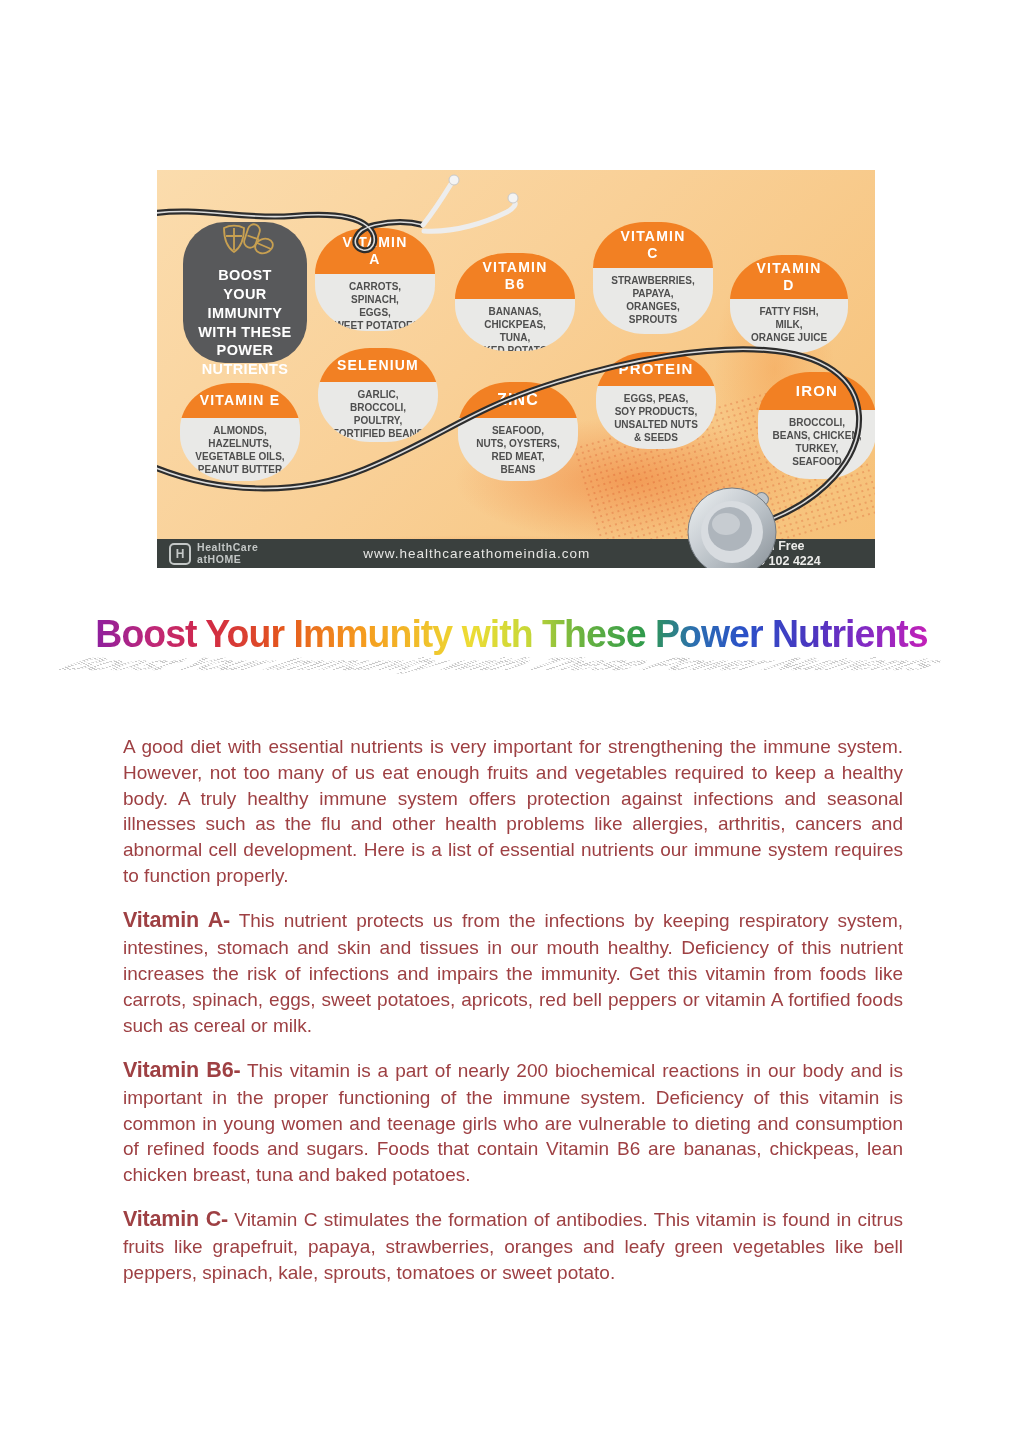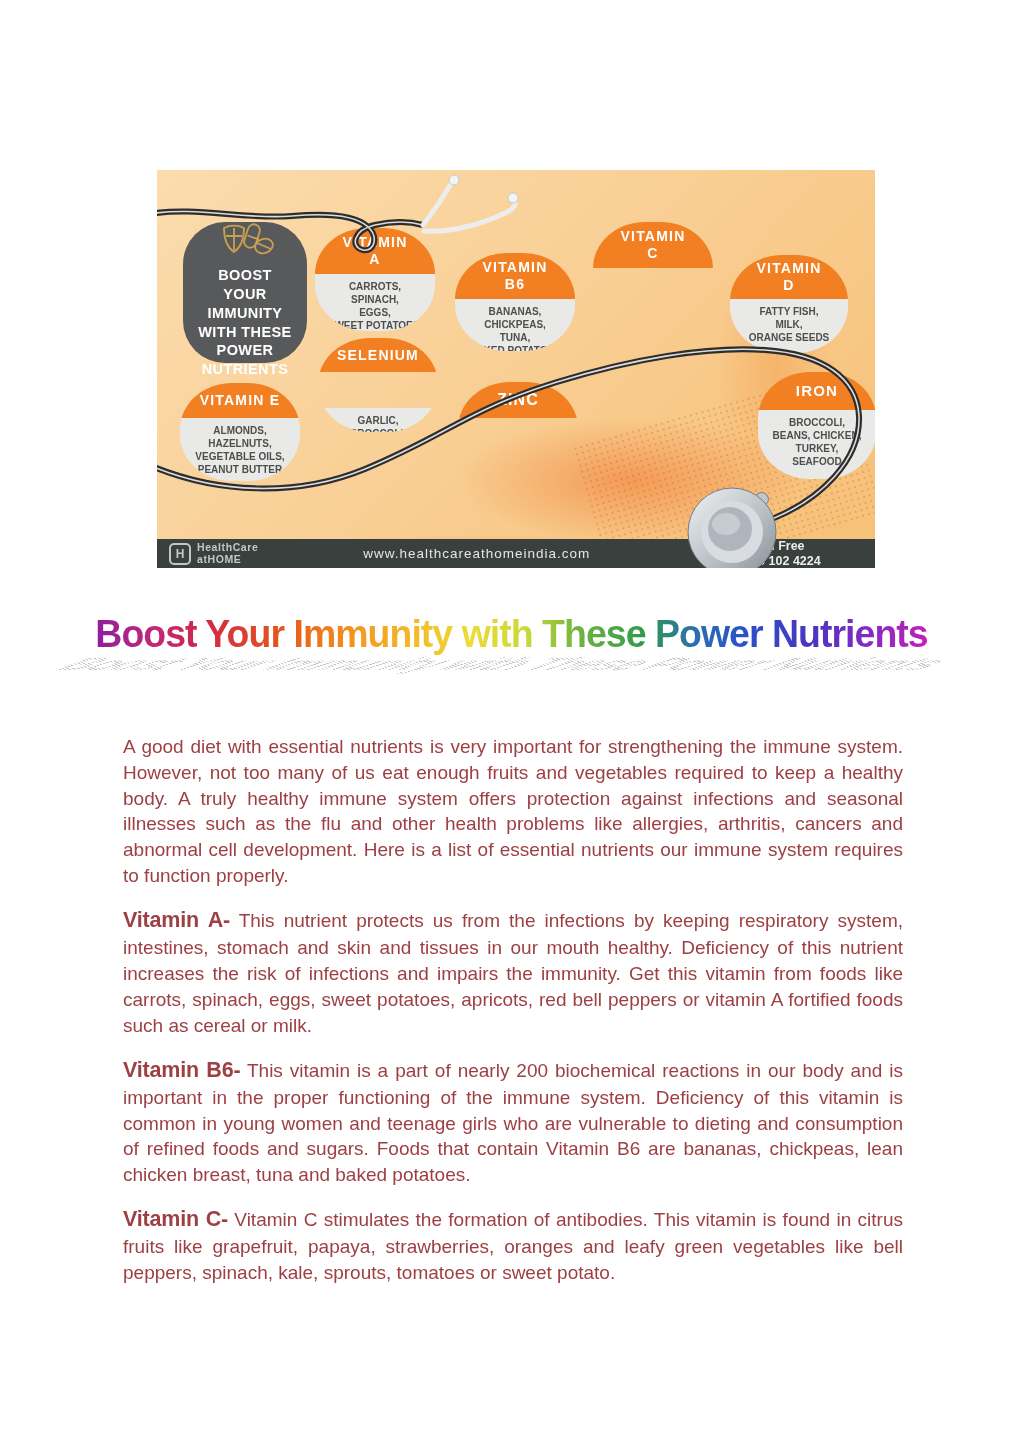--- a/index.html
+++ b/index.html
@@ -25,21 +25,21 @@
   .cap-head{background:#F28023;color:#ffffff;font-weight:700;font-size:14px;letter-spacing:1.2px;
     text-align:center;white-space:pre-line;line-height:1.18;display:flex;align-items:center;justify-content:center;
     flex:0 0 auto;}
   .cap-body{background:#E9E9E7;color:#4E4E4E;font-weight:700;font-size:10px;line-height:1.3;
     text-align:center;white-space:pre-line;flex:1 1 auto;padding:6px 8px 8px;box-sizing:border-box;}
   .c1{left:158px;top:58px;width:120px;height:103px;} .c1 .cap-head{height:46px;}
   .c2{left:298px;top:83px;width:120px;height:98px;}  .c2 .cap-head{height:46px;}
   .c3{left:436px;top:52px;width:120px;height:112px;} .c3 .cap-head{height:46px;}
   .c4{left:573px;top:85px;width:118px;height:98px;}  .c4 .cap-head{height:44px;}
   .c5{left:23px;top:213px;width:120px;height:98px;}  .c5 .cap-head{height:35px;}
-  .c6{left:161px;top:168px;width:120px;height:94px;gap:36px;} .c6 .cap-head{height:34px;}
+  .c6{left:161px;top:178px;width:120px;height:94px;} .c6 .cap-head{height:34px;}
   .c7{left:301px;top:212px;width:120px;height:99px;} .c7 .cap-head{height:36px;font-size:16px;}
   .c8{left:439px;top:182px;width:120px;height:97px;} .c8 .cap-head{height:34px;font-size:15px;}
   .c9{left:601px;top:202px;width:118px;height:107px;}.c9 .cap-head{height:38px;font-size:15px;}
 
   .bar{position:absolute;left:0;bottom:0;width:100%;height:29px;background:#3A403E;z-index:4;
     display:flex;align-items:center;box-sizing:border-box;padding:0 12px;}
   .brand{display:flex;align-items:center;gap:6px;color:#C3C7C6;}
   .logo-h{width:18px;height:18px;border:2px solid #C3C7C6;border-radius:5px;display:flex;
     align-items:center;justify-content:center;font-size:12px;font-weight:700;}
   .brand-text{font-size:10.5px;font-weight:700;line-height:1.05;letter-spacing:.6px;}
@@ -103,44 +103,59 @@
       <div class="cap-head">VITAMIN
 B6</div>
       <div class="cap-body">BANANAS,
 CHICKPEAS,
 TUNA,
 BAKED POTATOES</div>
     </div>
     <div class="capsule c3">
       <div class="cap-head">VITAMIN
 C</div>
+      <div class="cap-body">STRAWBERRIES,
+PAPAYA,
+ORANGES,
+SPROUTS</div>
     </div>
     <div class="capsule c4">
       <div class="cap-head">VITAMIN
 D</div>
       <div class="cap-body">FATTY FISH,
 MILK,
-ORANGE SEEDS</div>
+ORANGE JUICE</div>
     </div>
     <div class="capsule c5">
       <div class="cap-head">VITAMIN E</div>
       <div class="cap-body">ALMONDS,
 HAZELNUTS,
 VEGETABLE OILS,
 PEANUT BUTTER</div>
     </div>
     <div class="capsule c6">
       <div class="cap-head">SELENIUM</div>
       <div class="cap-body">GARLIC,
 BROCCOLI,
 POULTRY,
 FORTIFIED BEANS</div>
     </div>
     <div class="capsule c7">
       <div class="cap-head">ZINC</div>
+      <div class="cap-body">SEAFOOD,
+NUTS, OYSTERS,
+RED MEAT,
+BEANS</div>
+    </div>
+    <div class="capsule c8">
+      <div class="cap-head">PROTEIN</div>
+      <div class="cap-body">EGGS, PEAS,
+SOY PRODUCTS,
+UNSALTED NUTS
+&amp; SEEDS</div>
     </div>
     <div class="capsule c9">
       <div class="cap-head">IRON</div>
       <div class="cap-body">BROCCOLI,
 BEANS, CHICKEN,
 TURKEY,
 SEAFOOD</div>
     </div>
 
     <div class="bar">

